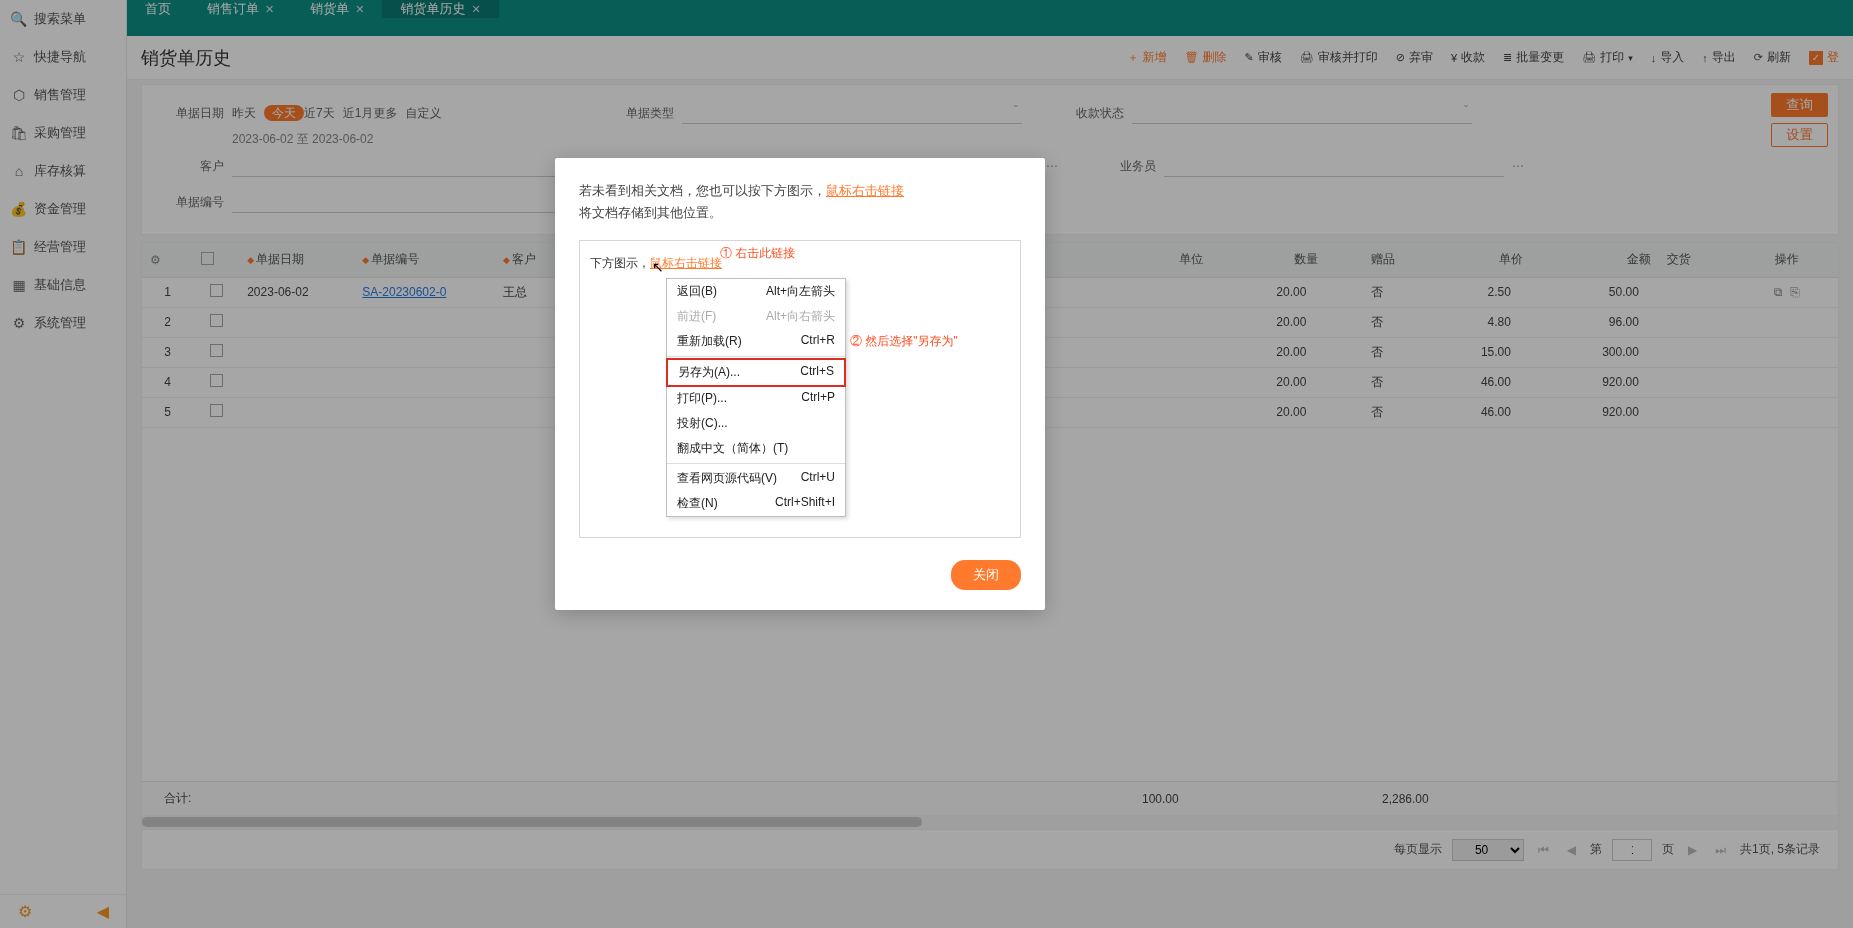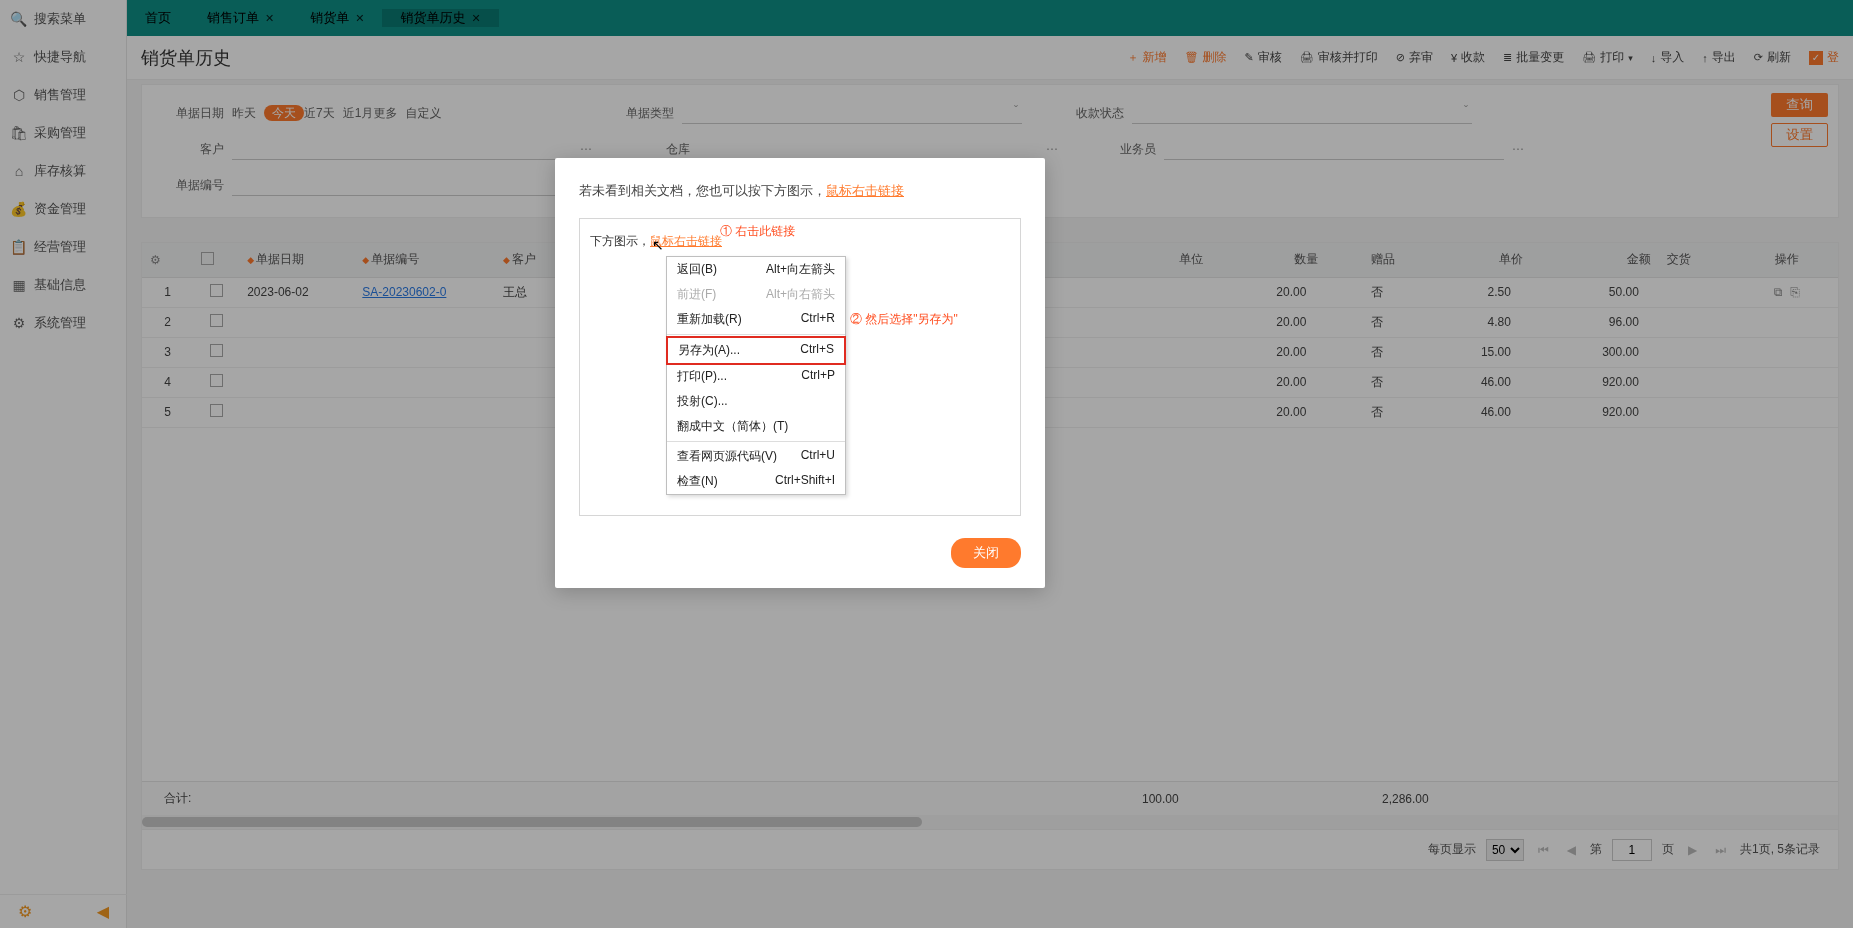--- a/index.html
+++ b/index.html
@@ -5,21 +5,21 @@
 * { margin: 0; padding: 0; box-sizing: border-box; font-family: "Microsoft YaHei", Arial, sans-serif; }
 body { width: 1853px; height: 928px; overflow: hidden; background: #f5f5f5; position: relative; }
 
 
 .sidebar { position: absolute; left: 0; top: 0; width: 127px; height: 928px; background: #fff; border-right: 1px solid #e6e6e6; }
 .sidebar .menu-item { display: flex; align-items: center; height: 38px; padding: 0 10px; color: #555; font-size: 13px; cursor: pointer; }
 .sidebar .menu-item .icon { width: 18px; text-align: center; margin-right: 6px; font-size: 14px; color: #666; }
 .sidebar-footer { position: absolute; bottom: 0; left: 0; width: 127px; height: 34px; border-top: 1px solid #eee; display: flex; align-items: center; justify-content: space-between; padding: 0 18px; color: #f59a23; }
 
 
-.tabs { position: absolute; left: 127px; top: 0; right: 0; height: 36px; background: #0f8f86; display: flex; align-items: center; color: #000000; font-size: 13px; }
+.tabs { position: absolute; left: 127px; top: 0; right: 0; height: 36px; background: #0f8f86; display: flex; align-items: flex-start; color: #ffffff; font-size: 13px; }
 .tab { display: flex; align-items: center; padding: 0 18px; cursor: pointer; position: relative; }
 .tab.active { background: #0a7a72; }
 .tab .close { margin-left: 6px; font-size: 11px; opacity: .8; }
 
 
 .page-bar { position: absolute; left: 127px; top: 36px; right: 0; height: 44px; background: #fff; border-bottom: 1px solid #eee; display: flex; align-items: center; padding: 0 14px; }
 .page-title { font-size: 18px; color: #333; flex: none; }
 .toolbar { margin-left: auto; display: flex; align-items: center; gap: 18px; font-size: 12px; }
 .toolbar .tbtn { display: flex; align-items: center; gap: 4px; cursor: pointer; color: #444; }
 .toolbar .tbtn.orange { color: #ff7a2d; }
@@ -54,21 +54,21 @@
 .gear { color:#888; }
 
 
 .totals { height:34px; border-top:1px solid #e5e5e5; display:flex; align-items:center; font-size:12px; color:#444; background:#fafafa; }
 .totals .lab { width:80px; padding-left:22px; }
 .hscroll { height:14px; background:#f4f4f4; position:relative; }
 .hscroll .thumb { position:absolute; left:0; top:2px; height:10px; width:46%; background:#c9c9c9; border-radius:5px; }
 
 
 .pager { height:40px; display:flex; align-items:center; justify-content:flex-end; gap:10px; font-size:12px; color:#555; padding-right:18px; border-top:1px solid #eee; }
-.pager select, .pager input { height:22px; border:1px solid #ccc; font-size:12px; padding:0 1px; }
+.pager select, .pager input { height:22px; border:1px solid #ccc; font-size:12px; padding:0 18px; }
 .pager .nav { color:#bbb; cursor:pointer; padding:0 4px; }
 
 
 .mask { position:absolute; inset:0; background:rgba(0,0,0,0.35); }
 .modal { position:absolute; left:555px; top:158px; width:490px; background:#fff; border-radius:2px; box-shadow:0 4px 20px rgba(0,0,0,.2); padding:22px 24px 20px; }
 .modal h3 { font-size:15px; font-weight:bold; color:#222; margin-bottom:22px; }
 .modal p { font-size:13px; color:#444; line-height:1.7; }
 .modal .hl { color:#ff7a2d; text-decoration:underline; cursor:pointer; }
 .demo { border:1px solid #d6d6d6; margin-top:16px; padding:14px 10px 20px; font-size:12px; color:#333; position:relative; }
 .demo .hint { position:absolute; color:#ff4d1f; font-size:12px; }
@@ -218,20 +218,21 @@
           <span class="caret">ˇ</span>
         </span>
     </div>
     <div class="filter-group" style="flex:0 0 420px">
       <span class="filter-label">收款状态</span>
       <span class="sel">
           <span class="caret">ˇ</span>
         </span>
     </div>
   </div>
+  <div class="date-range">2023-06-02 至 2023-06-02</div>
   <div class="filter-row">
     <div class="filter-group" style="flex:0 0 420px">
       <span class="filter-label">客户</span>
       <span class="sel"></span>
       <span class="dots">⋯</span>
     </div>
     <div class="filter-group" style="flex:0 0 420px">
       <span class="filter-label">仓库</span>
       <span class="sel"></span>
       <span class="dots">⋯</span>
@@ -374,20 +375,21 @@
     <span class="nav">⏭</span>
     <span>共1页, 5条记录</span>
   </div>
 </div>
 
 <div class="mask"></div>
 <div class="modal">
   <p>
     <span>若未看到相关文档，您也可以按下方图示，</span><span class="hl">鼠标右击链接</span>
   </p>
+  <p>将文档存储到其他位置。</p>
   <div class="demo">
     <span class="hint" style="top:4px; left:140px">① 右击此链接</span>
     <span>下方图示，</span><span class="hl">鼠标右击链接</span>
     <span class="cursor-img" style="top:18px; left:72px">↖</span>
     <div class="ctx-menu" id="ctx-menu">
         <div class="ctx-item">
           <span>返回(B)</span>
           <span>Alt+向左箭头</span>
         </div>
         <div class="ctx-item dis">

